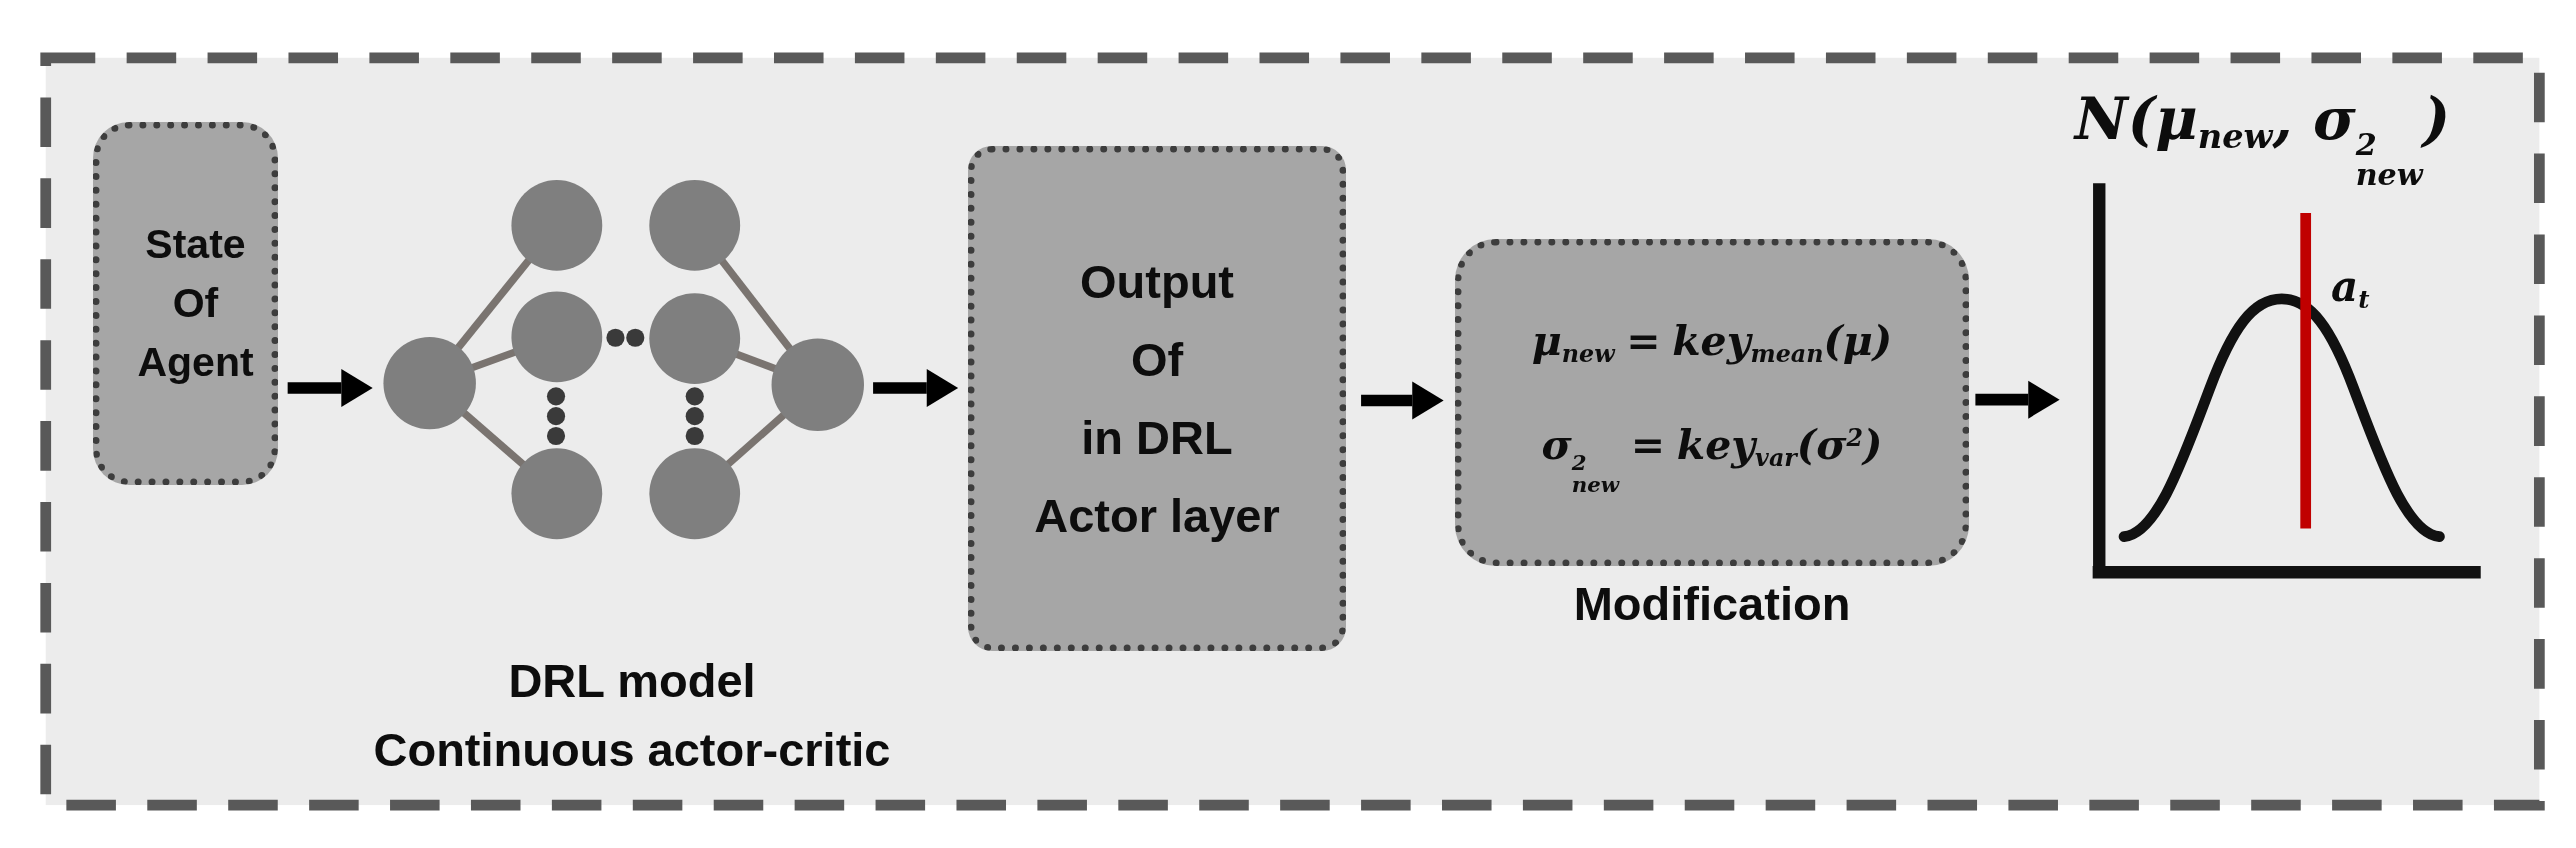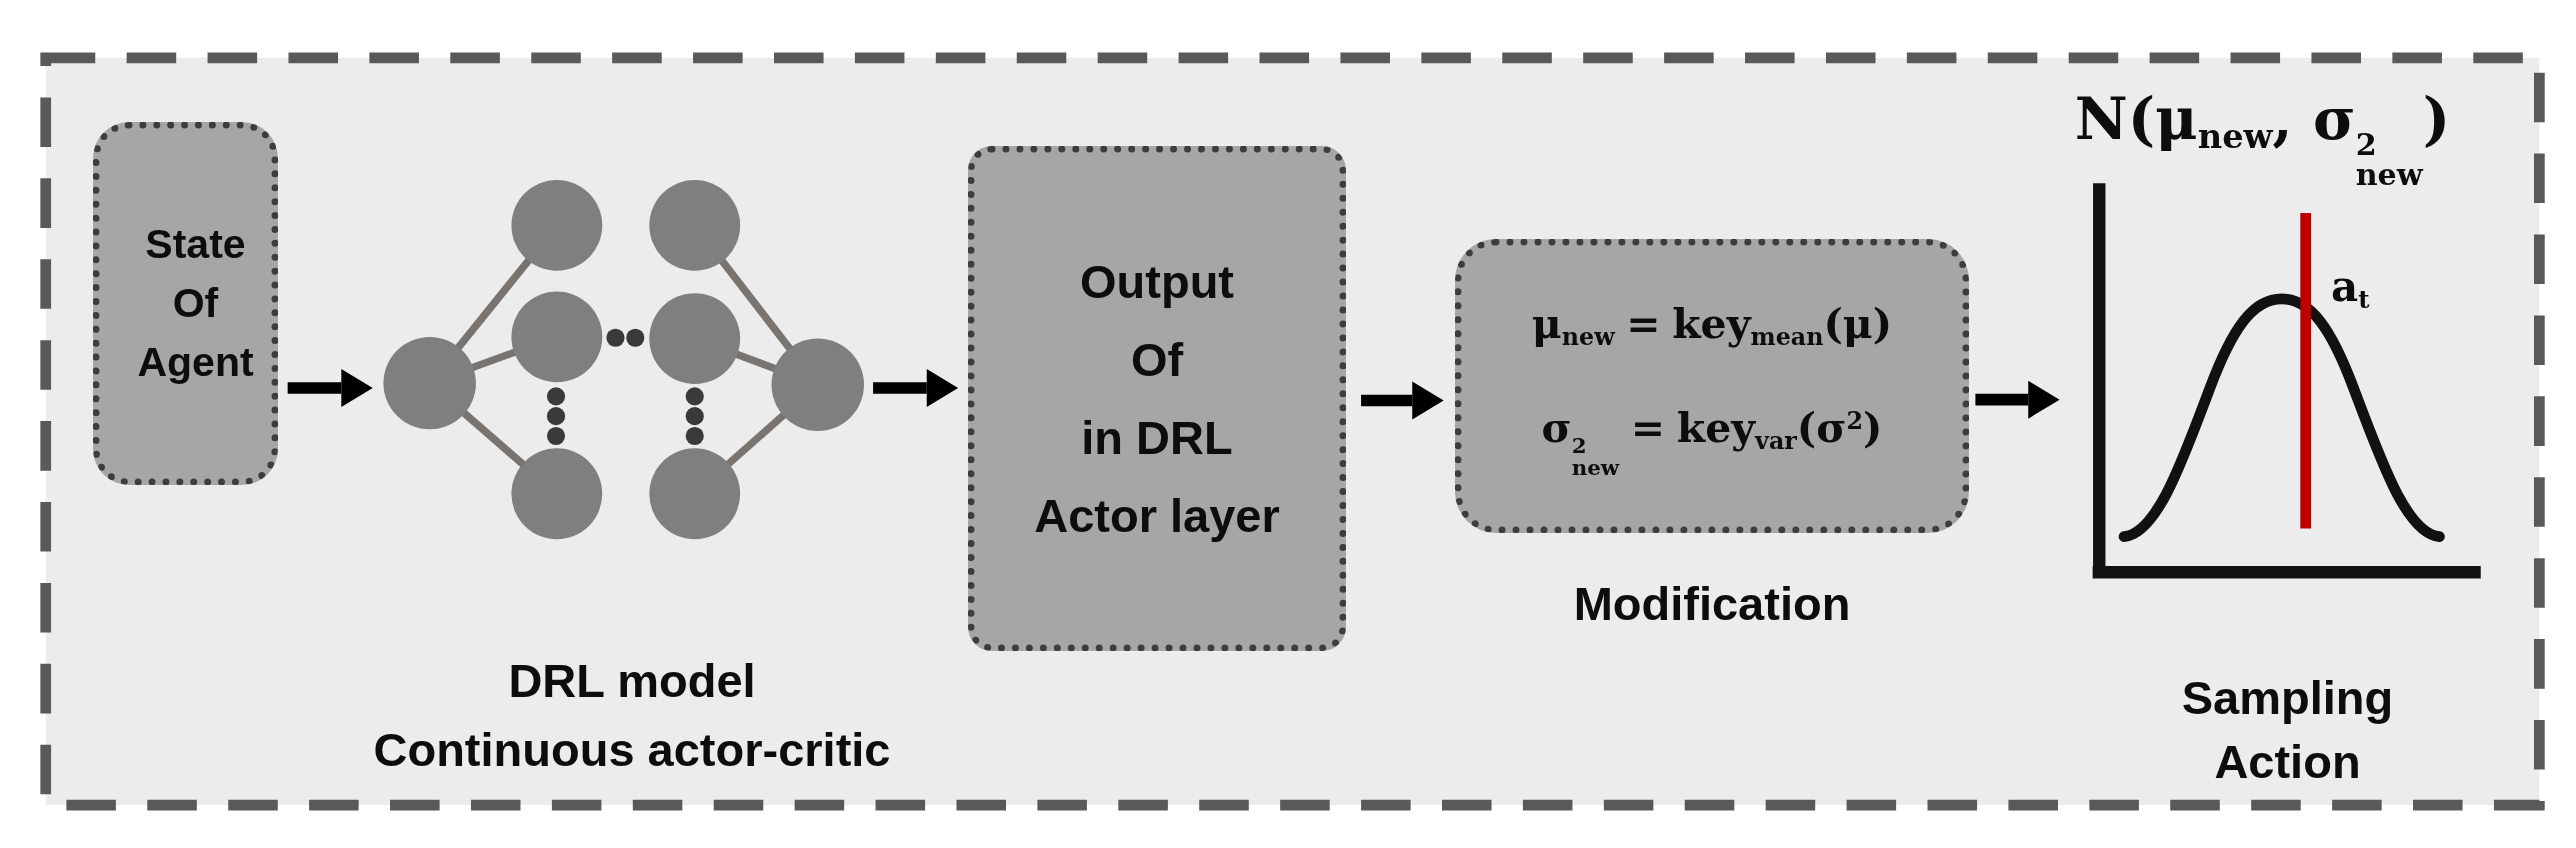--- a/index.html
+++ b/index.html
@@ -6,23 +6,23 @@
   .canvas{position:relative;width:2576px;height:848px;background:#ffffff;overflow:hidden;
           font-family:"Liberation Sans",sans-serif;color:#0d0d0d;}
   svg.underlay{position:absolute;left:0;top:0;width:2576px;height:848px;}
   .abs{position:absolute;box-sizing:border-box;}
   .dotted-box{background:#a6a6a6;border:7.4px dotted #3d3d3d;display:flex;flex-direction:column;
               align-items:center;justify-content:center;text-align:center;}
   .state-box{left:93px;top:122px;width:185px;height:363px;border-radius:36px;
              font-weight:bold;font-size:41px;line-height:59px;padding-left:20px;}
   .output-box{left:968px;top:146px;width:378px;height:505px;border-radius:24px;
               font-weight:bold;font-size:47px;line-height:78px;}
-  .mod-box{left:1455px;top:239px;width:514px;height:294px;border-radius:41px;
+  .mod-box{left:1455px;top:239px;width:514px;height:327px;border-radius:41px;
            font-size:41px;white-space:nowrap;}
-  .mathit{font-family:"DejaVu Serif",serif;font-weight:bold;}
+  .mathit{font-family:"DejaVu Serif",serif;font-style:italic;font-weight:bold;}
   .eqline{line-height:63px;}
   .eqline + .eqline{margin-top:21.5px;}
   .eq{margin:0 11.6px;}
   .sub{font-size:0.58em;vertical-align:-0.28em;}
   .sup{font-size:0.58em;vertical-align:0.55em;}
   .stack{display:inline-flex;flex-direction:column;align-items:flex-start;
          font-size:0.52em;line-height:1.02;vertical-align:-0.52em;}
   .label{font-weight:bold;text-align:center;margin-top:28px;}
   .net-label{left:306px;top:618px;width:652px;font-size:47px;line-height:69px;}
   .mod-label{left:1455px;top:548px;width:514px;font-size:47px;line-height:56px;}
@@ -135,19 +135,15 @@
     <span>N(μ</span><span class="sub">new</span><span>, </span><span>σ</span><span class="stack">
         <span>2</span>
         <span>new</span>
       </span><span>)</span>
   </div>
 
   <div class="abs mathit at-label">
     <span>a</span><span class="sub">t</span>
   </div>
 
-  <div class="abs label sampling-label">
-    <div>Sampling</div>
-    <div>Action</div>
-  </div>
 
 </div>
 
 
 </body></html>

